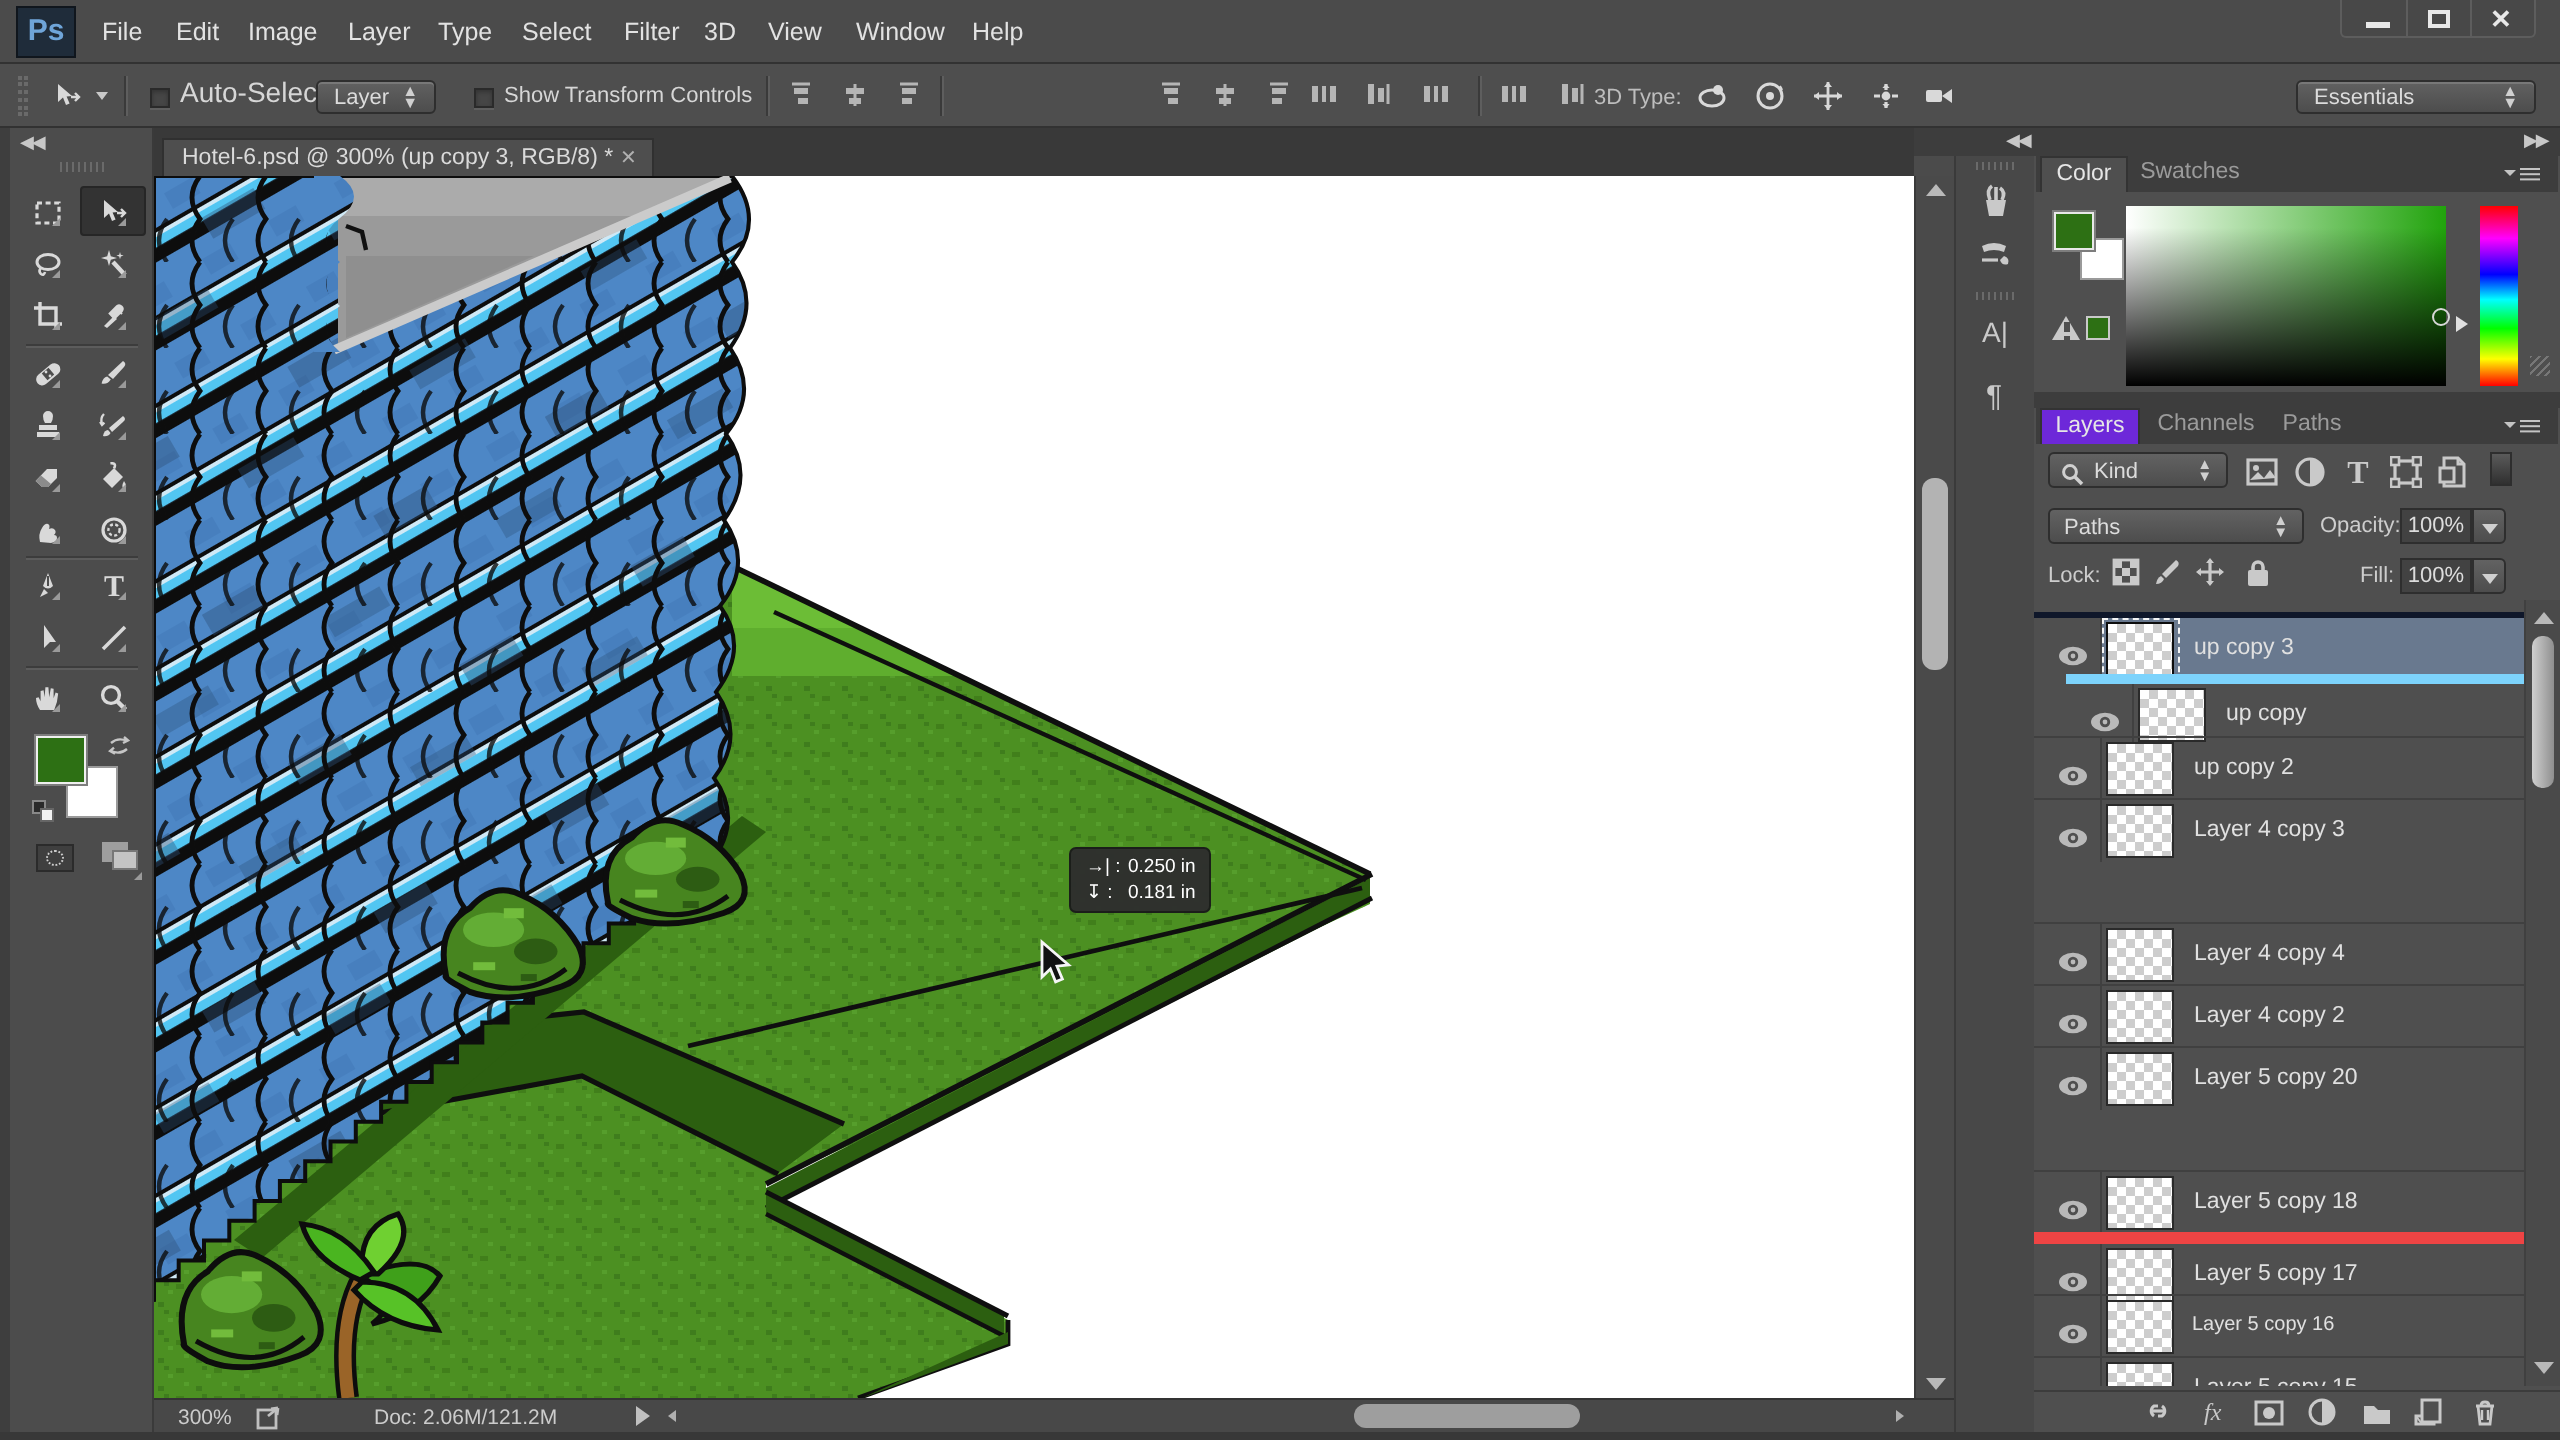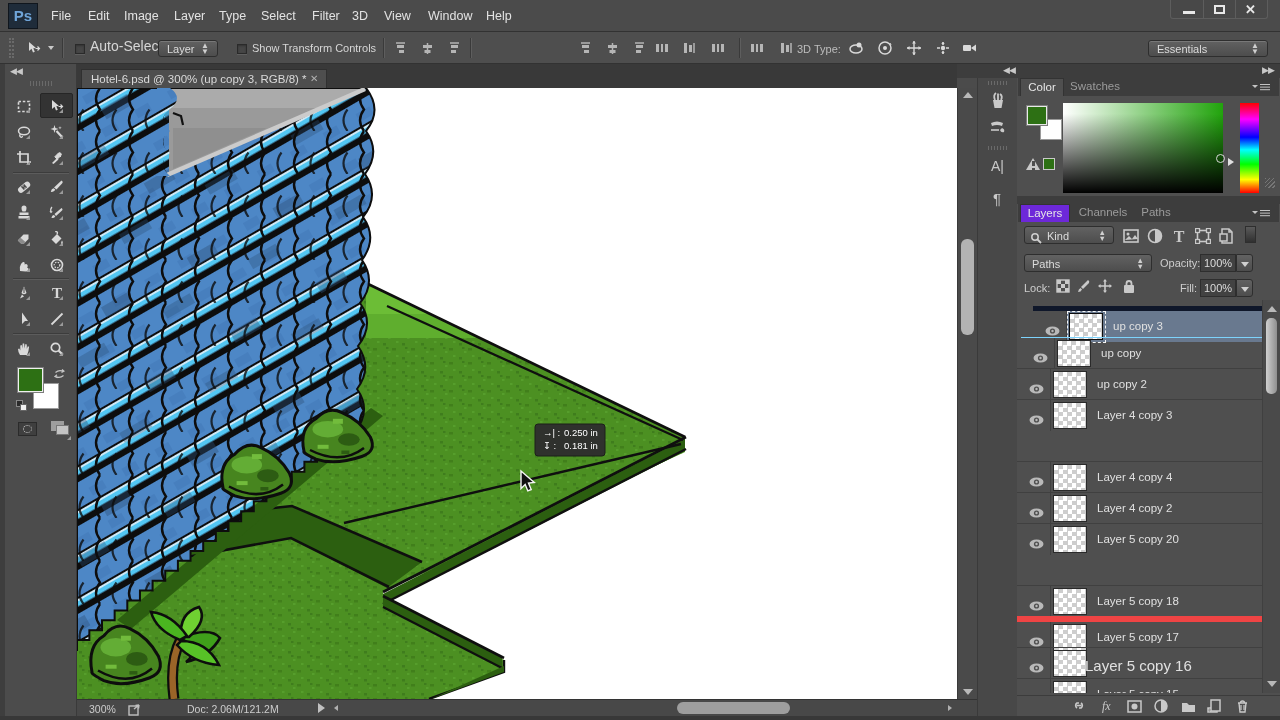--- a/index.html
+++ b/index.html
@@ -479,33 +479,33 @@
         <div class="abs" style="left:105px;top:75px"><svg width="14" height="15" viewBox="0 0 14 15" style="">
             <rect x="2" y="6" width="10" height="8" rx="1" fill="#c9c9c9"></rect>
             <path d="M4.5,6 V4.5 a2.5,2.5 0 0 1 5,0 V6" fill="none" stroke="#c9c9c9" stroke-width="1.8"></path>
           </svg></div>
         <span class="abs" style="left:163px;top:78px;font-size:11px;color:#cdcdcd">Fill:</span>
         <div class="abs" style="left:183px;top:75px;width:36px;height:18px;background:#424242;border:1px solid #2e2e2e;color:#dcdcdc;font-size:11px;text-align:center;line-height:17px">100%</div>
         <div class="abs" style="left:219px;top:75px;width:17px;height:18px;background:linear-gradient(#626262,#4d4d4d);border:1px solid #2e2e2e;border-radius:0 3px 3px 0">
           <div style="position:absolute;left:4px;top:7px;width:0;height:0;border-left:4px solid transparent;border-right:4px solid transparent;border-top:5px solid #d0d0d0"></div>
         </div>
         <div class="abs" style="left:0;top:96px;width:245px;height:393px;overflow:hidden;background:#4f4f4f">
-          <div style="position:absolute;left:16px;top:6px;width:245px;height:31px;border-top:5px solid #0f172a">
+          <div style="position:absolute;left:0;top:6px;width:245px;height:31px;border-top:3px solid #0f172a">
             <div style="position:absolute;left:33px;top:0;width:212px;height:31px;background:#69798f"></div>
             <div style="position:absolute;left:12px;top:11px;width:15px;height:10px"><svg width="15" height="10" viewBox="0 0 15 10" style="">
                 <ellipse cx="7.5" cy="5" rx="7" ry="4.6" fill="#b9b9b9"></ellipse>
                 <circle cx="7.5" cy="5" r="2.6" fill="#4f4f4f"></circle>
                 <circle cx="7.5" cy="5" r="1.2" fill="#b9b9b9"></circle>
               </svg></div>
             <div style="position:absolute;left:33px;top:0;width:1px;height:31px;background:#404040"></div>
             <div style="position:absolute;left:36px;top:2px;width:34px;height:27px;border:1.5px solid #0d0d0d;background:repeating-conic-gradient(#cdcdcd 0% 25%, #ffffff 0% 50%) 0 0/9px 9px"></div>
             <div style="position:absolute;left:33.5px;top:-0.5px;width:39px;height:32px;border:1.5px dashed #f5f5f5;"></div>
             <span style="position:absolute;left:80px;top:9px;font-size:11.5px;color:#e0e0e0">up copy 3</span>
           </div>
-          <div style="position:absolute;left:4px;top:37px;width:245px;height:31px;border-top:1px solid #7dd3fc">
+          <div style="position:absolute;left:16px;top:37px;width:245px;height:31px;border-top:5px solid #7dd3fc">
             <div style="position:absolute;left:12px;top:11px;width:15px;height:10px"><svg width="15" height="10" viewBox="0 0 15 10" style="">
                 <ellipse cx="7.5" cy="5" rx="7" ry="4.6" fill="#b9b9b9"></ellipse>
                 <circle cx="7.5" cy="5" r="2.6" fill="#4f4f4f"></circle>
                 <circle cx="7.5" cy="5" r="1.2" fill="#b9b9b9"></circle>
               </svg></div>
             <div style="position:absolute;left:33px;top:0;width:1px;height:31px;background:#404040"></div>
             <div style="position:absolute;left:36px;top:2px;width:34px;height:27px;border:1px solid #2a2a2a;background:repeating-conic-gradient(#cdcdcd 0% 25%, #ffffff 0% 50%) 0 0/9px 9px"></div>
             <span style="position:absolute;left:80px;top:9px;font-size:11.5px;color:#e0e0e0">up copy</span>
           </div>
           <div style="position:absolute;left:0;top:68px;width:245px;height:31px;border-top:1px solid #404040">
@@ -579,21 +579,21 @@
             <span style="position:absolute;left:80px;top:9px;font-size:11.5px;color:#e0e0e0">Layer 5 copy 17</span>
           </div>
           <div style="position:absolute;left:0;top:347px;width:245px;height:31px;border-top:1px solid #404040">
             <div style="position:absolute;left:12px;top:11px;width:15px;height:10px"><svg width="15" height="10" viewBox="0 0 15 10" style="">
                 <ellipse cx="7.5" cy="5" rx="7" ry="4.6" fill="#b9b9b9"></ellipse>
                 <circle cx="7.5" cy="5" r="2.6" fill="#4f4f4f"></circle>
                 <circle cx="7.5" cy="5" r="1.2" fill="#b9b9b9"></circle>
               </svg></div>
             <div style="position:absolute;left:33px;top:0;width:1px;height:31px;background:#404040"></div>
             <div style="position:absolute;left:36px;top:2px;width:34px;height:27px;border:1px solid #2a2a2a;background:repeating-conic-gradient(#cdcdcd 0% 25%, #ffffff 0% 50%) 0 0/9px 9px"></div>
-            <span style="position:absolute;left:68px;top:9px;font-size:15px;color:#e0e0e0">Layer 5 copy 16</span>
+            <span style="position:absolute;left:79px;top:9px;font-size:10px;color:#e0e0e0">Layer 5 copy 16</span>
           </div>
           <div style="position:absolute;left:0;top:378px;width:245px;height:31px;border-top:1px solid #404040">
             <div style="position:absolute;left:12px;top:11px;width:15px;height:10px"></div>
             <div style="position:absolute;left:33px;top:0;width:1px;height:31px;background:#404040"></div>
             <div style="position:absolute;left:36px;top:2px;width:34px;height:27px;border:1px solid #2a2a2a;background:repeating-conic-gradient(#cdcdcd 0% 25%, #ffffff 0% 50%) 0 0/9px 9px"></div>
             <span style="position:absolute;left:80px;top:9px;font-size:11.5px;color:#e0e0e0">Layer 5 copy 15</span>
           </div>
         </div>
         <div class="abs" style="left:245px;top:96px;width:18px;height:393px;background:#4a4a4a;border-left:1px solid #404040">
           <div style="position:absolute;left:4px;top:6px;width:0;height:0;border-left:5px solid transparent;border-right:5px solid transparent;border-bottom:6px solid #b9b9b9"></div>

